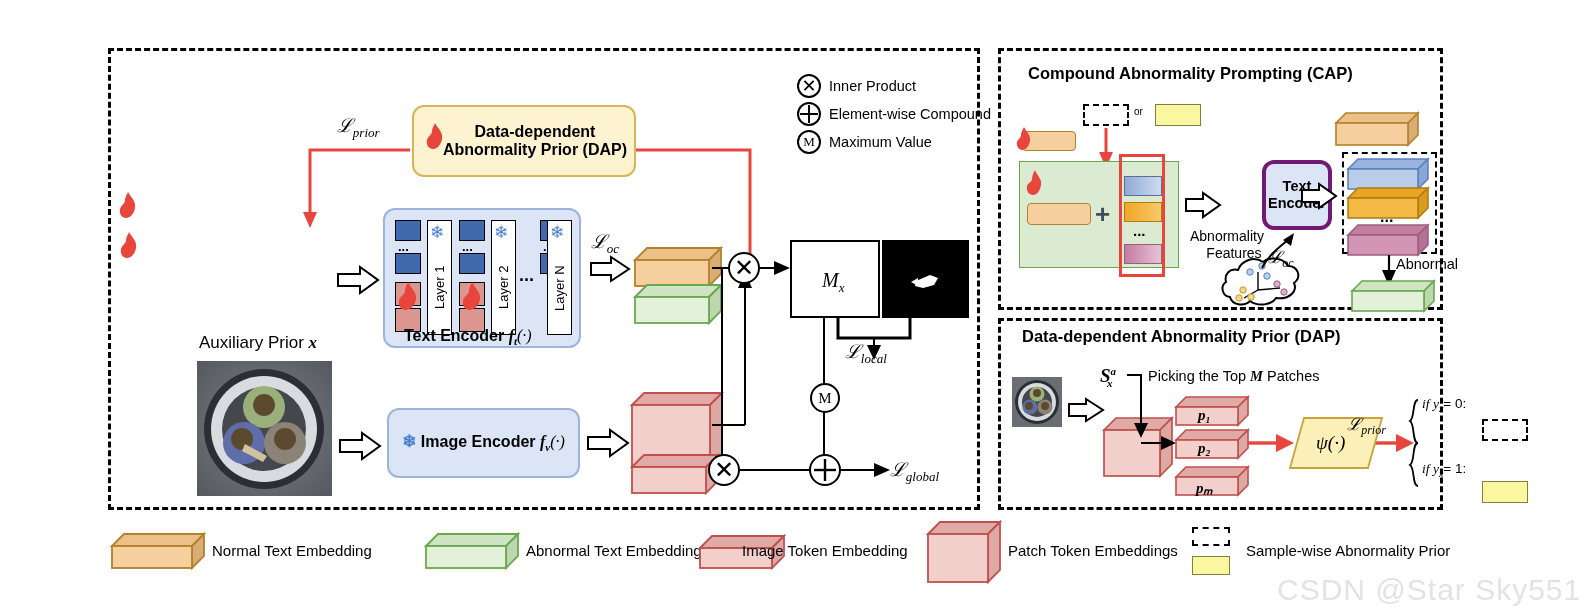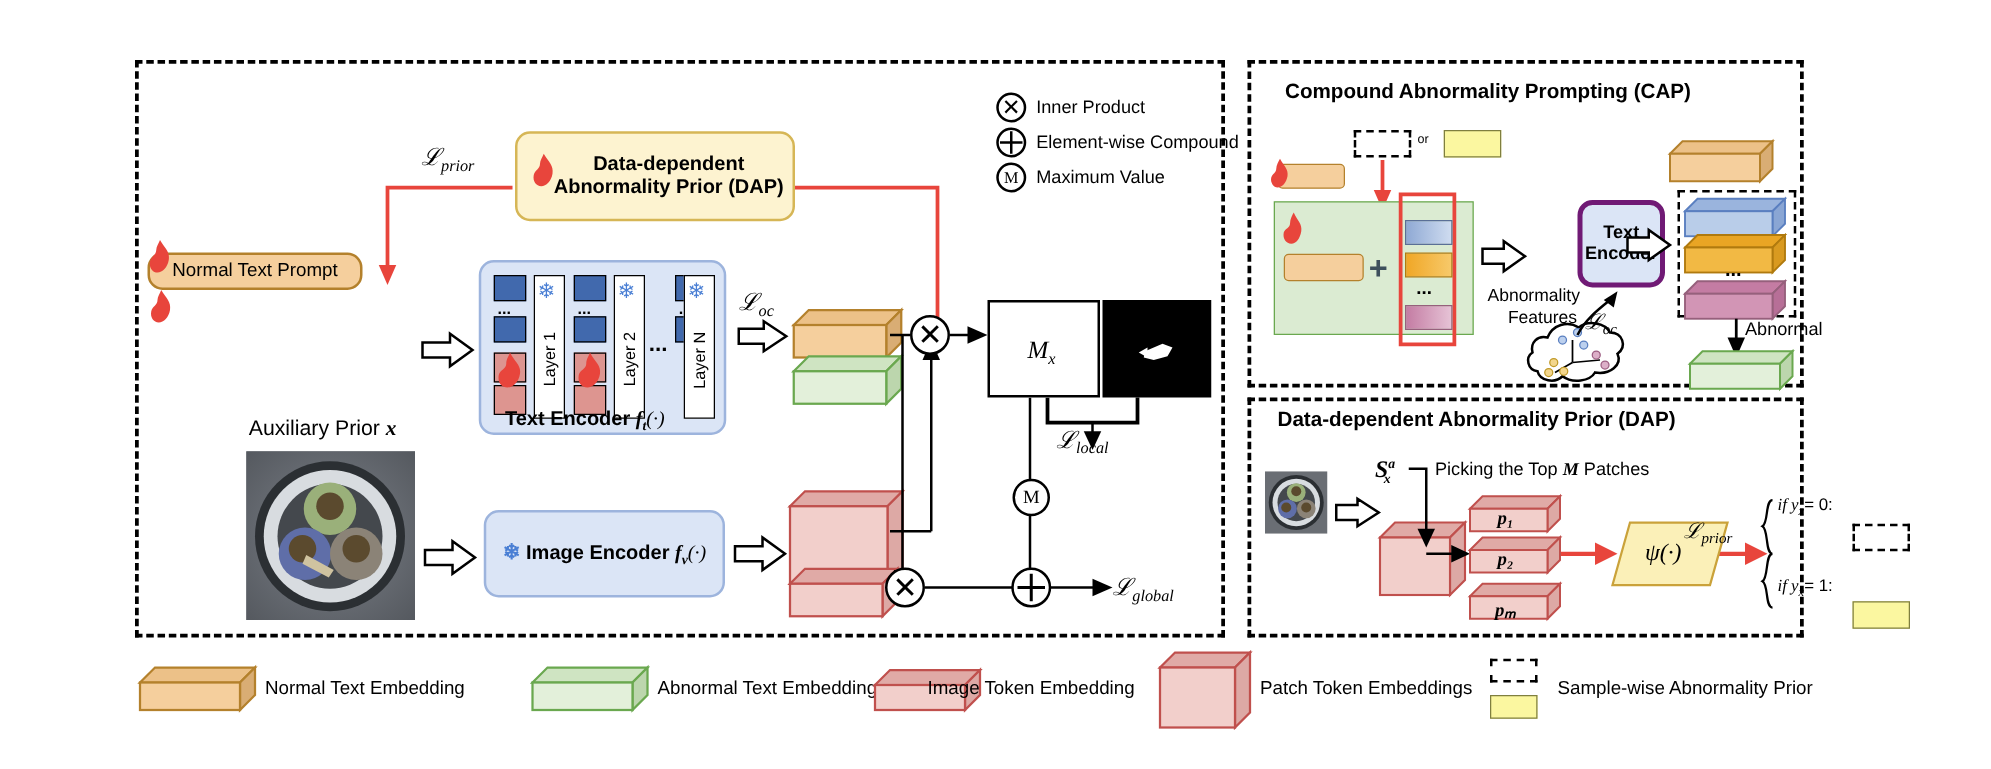--- a/index.html
+++ b/index.html
@@ -52,21 +52,20 @@
     <div style="padding-left:22px;">
       <span>Data-dependent</span><br>
       <span>Abnormality Prior (DAP)</span>
     </div>
   </div>
 
   <svg style="left:426px; top:123px; width:18px; height:26px;">
     <path d="M9 0 C 13 7, 17 9, 16 16 C 15 22, 11 26, 7 26 C 3 26, 0 22, 1 17 C 2 13, 6 12, 6 8 C 6 5, 8 3, 9 0 Z" fill="#e8453c"></path>
   </svg>
 
-  <div class="rbox" style="left:118px; top:202px; width:172px; height:30px; background:#f5cf9d; border:2px solid #b4812c; font-size:15px; font-weight:normal;">Normal Text Prompt</div>
   <svg style="left:119px; top:192px; width:18px; height:26px;">
     <path d="M9 0 C 13 7, 17 9, 16 16 C 15 22, 11 26, 7 26 C 3 26, 0 22, 1 17 C 2 13, 6 12, 6 8 C 6 5, 8 3, 9 0 Z" fill="#e8453c"></path>
   </svg>
 
   <svg style="left:120px; top:232px; width:18px; height:26px;">
     <path d="M9 0 C 13 7, 17 9, 16 16 C 15 22, 11 26, 7 26 C 3 26, 0 22, 1 17 C 2 13, 6 12, 6 8 C 6 5, 8 3, 9 0 Z" fill="#e8453c"></path>
   </svg>
 
   <svg style="left:338px; top:266px; width:42px; height:30px;">
     <polygon points="0,8 22,8 22,1 40,14 22,27 22,20 0,20" fill="#fff" stroke="#000" stroke-width="2"></polygon>
@@ -547,14 +546,15 @@
         <rect x="0" y="12" width="60" height="48" fill="#f2cfcb" stroke="#c0504d" stroke-width="1.8"></rect>
       </svg>
     </div>
     <div class="txt" style="left:900px; top:24px; font-size:15px;">Patch Token Embeddings</div>
 
     <div class="abs" style="left:1084px; top:9px; width:38px; height:19px; border:2px dashed #000;"></div>
     <div class="abs" style="left:1084px; top:38px; width:38px; height:19px; background:#fbf7a0; border:1.6px solid #7f7f3f;"></div>
     <div class="txt" style="left:1138px; top:24px; font-size:15px;">Sample-wise Abnormality Prior</div>
   </div>
 
+  <div class="wm" style="left:1277px; top:573px;">CSDN @Star Sky551</div>
 
 </div>
 
 </body></html>

